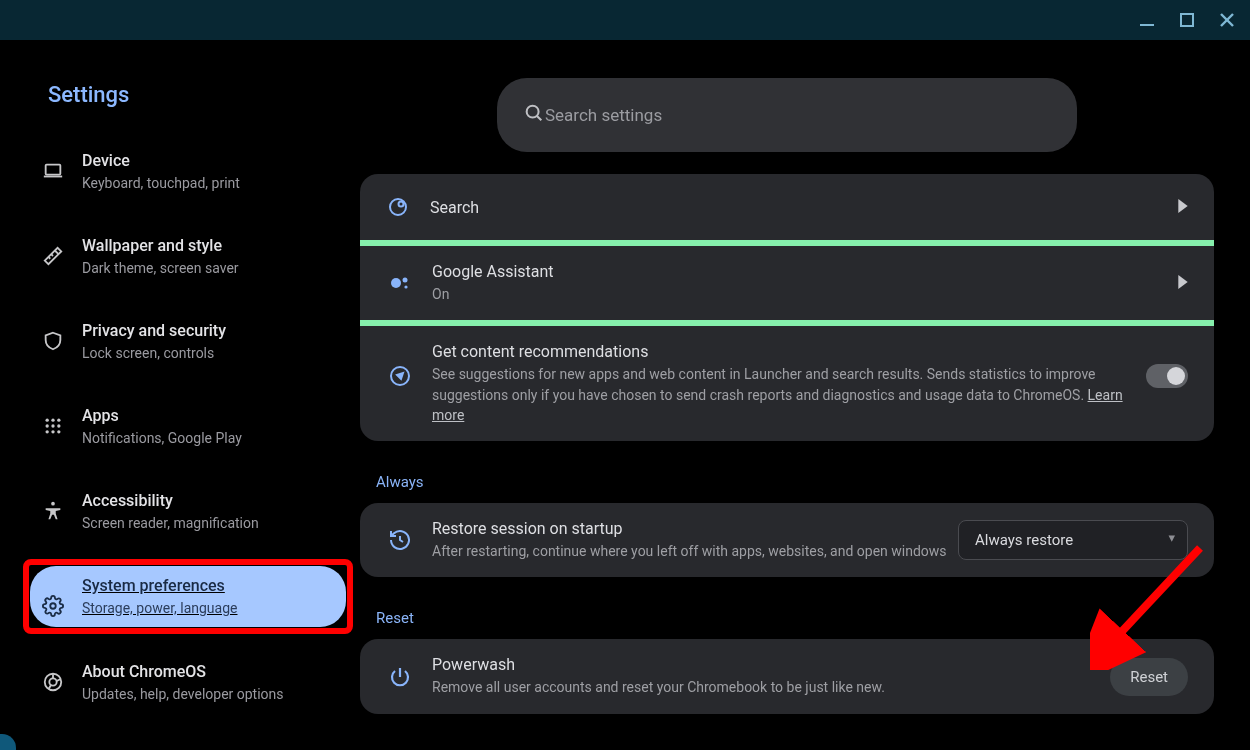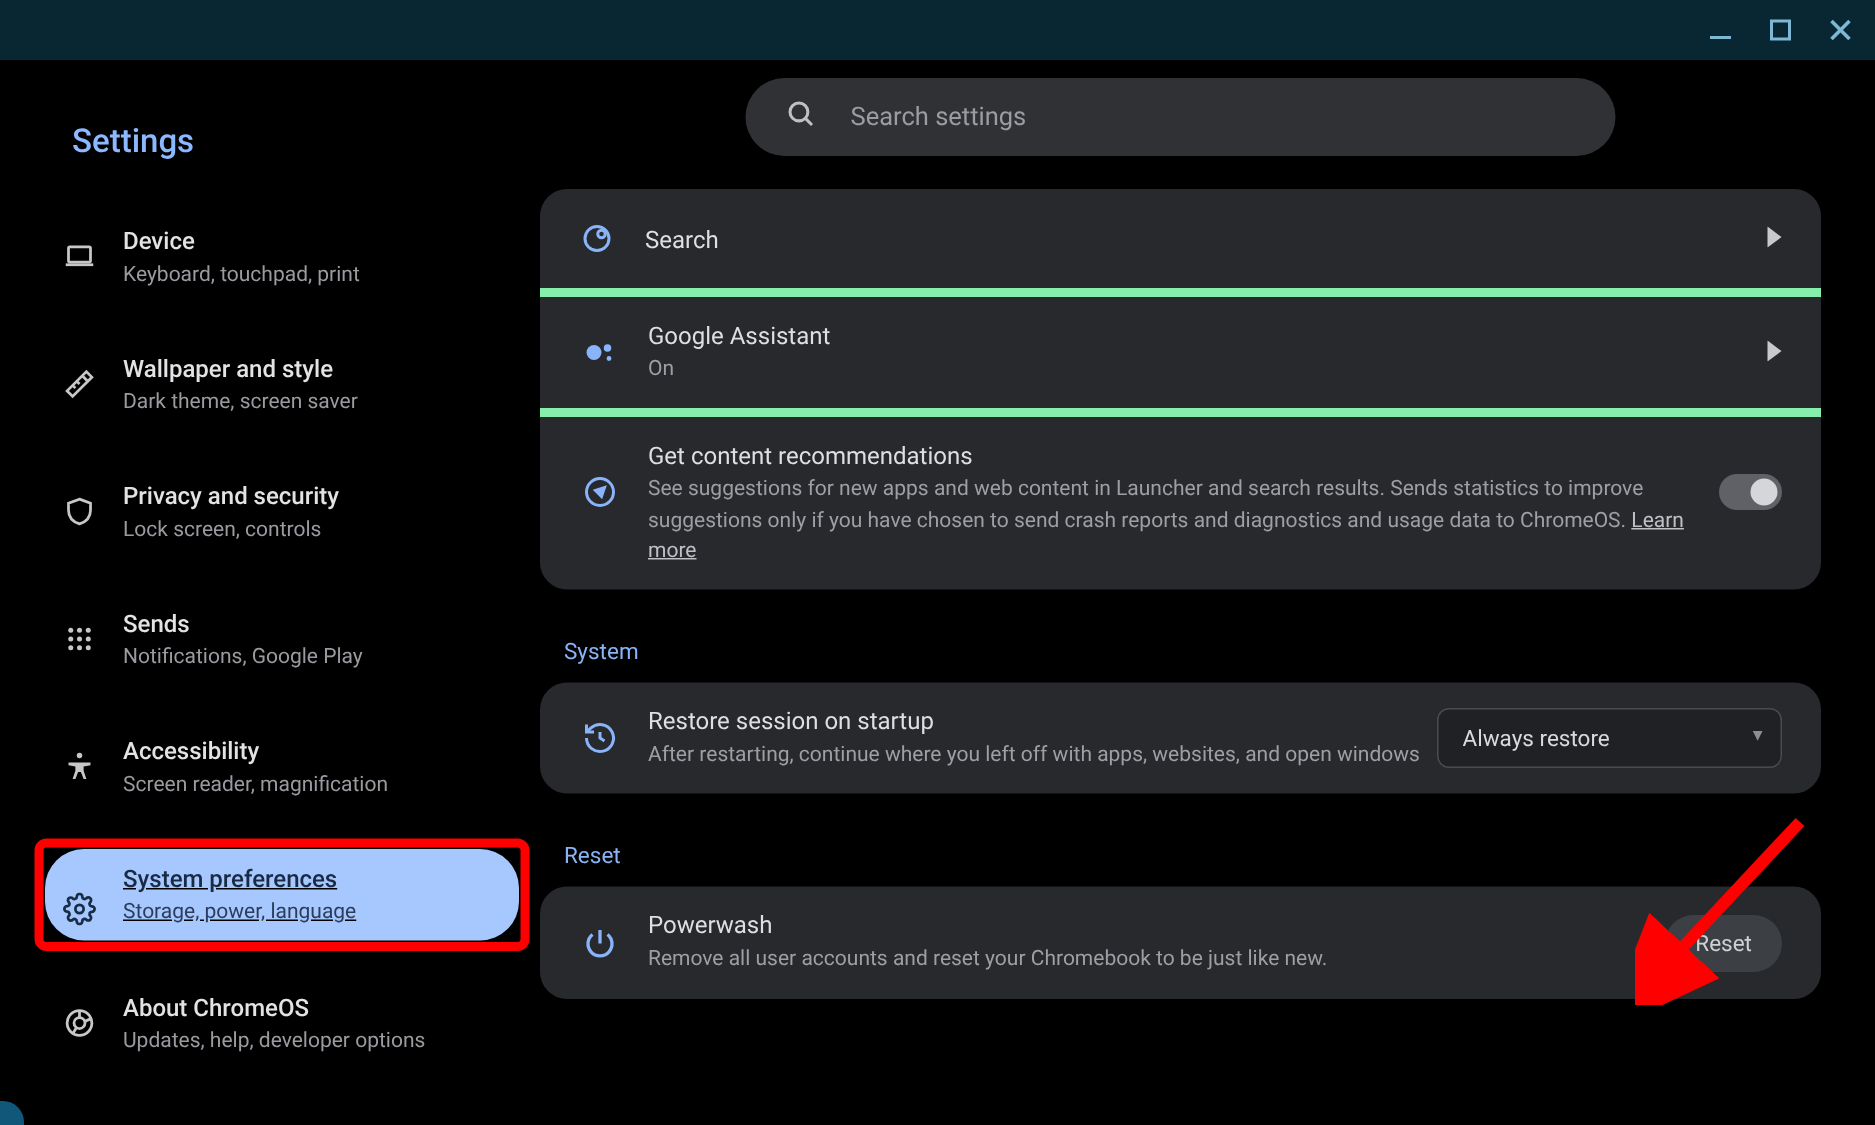--- a/index.html
+++ b/index.html
@@ -63,28 +63,27 @@
       border-radius: 8px;
       padding: 1px;
       margin: -7px -7px 18px -7px;
     }
     .highlight-ring .nav-item { margin-bottom:0;align-items:flex-end; }
     
     .main { flex: 1; display:flex; flex-direction:column; padding-right: 36px; }
     
     .searchbar {
       width: 580px;
-      height: 52px;
+      height: 74px;
       background:#303135;
       border-radius: 30px;
       display:flex;
       align-items:center;
-      gap:22px;
       padding:0 26px;
-      margin: 12px auto 22px auto;
+      margin: 38px auto 22px auto;
     }
     .searchbar .icon { color:#bfc0c4; }
     .searchbar input {
       background:transparent; border:0; outline:0;
       color:#c8c9cd; font-size:17px; flex:1;
     }
     .searchbar input::placeholder { color:#9b9ca1; }
     
     .card {
       background:#28292d;
@@ -236,21 +235,21 @@
             <circle cx="19" cy="5" r="2"></circle>
             <circle cx="5" cy="12" r="2"></circle>
             <circle cx="12" cy="12" r="2"></circle>
             <circle cx="19" cy="12" r="2"></circle>
             <circle cx="5" cy="19" r="2"></circle>
             <circle cx="12" cy="19" r="2"></circle>
             <circle cx="19" cy="19" r="2"></circle>
           </svg>
         </div>
       <div class="nav-text">
-          <div class="title">Sends</div>
+          <div class="title">Apps</div>
           <div class="sub">Notifications, Google Play</div>
         </div>
     </div>
 
     <div class="nav-item">
       <div class="nav-icon">
           <svg width="22" height="22" viewBox="0 0 24 24" fill="currentColor">
             <circle cx="12" cy="4" r="2"></circle>
             <path d="M4 9h16v2l-5 1v3l2 6h-2l-2-5h-2l-2 5H7l2-6v-3L4 11z"></path>
           </svg>
@@ -339,21 +338,21 @@
             </svg>
           </div>
         <div class="row-body">
           <div class="row-title">Get content recommendations</div>
           <div class="row-sub"><span>See suggestions for new apps and web content in Launcher and search results. Sends statistics to improve suggestions only if you have chosen to send crash reports and diagnostics and usage data to ChromeOS. </span><a href="#">Learn more</a></div>
         </div>
         <div class="toggle" style="margin-top:22px;"></div>
       </div>
     </div>
 
-    <div class="section-hdr">System</div>
+    <div class="section-hdr">Always</div>
     <div class="card">
       <div class="row">
         <div class="lead-icon">
             <svg width="24" height="24" viewBox="0 0 24 24" fill="none" stroke="currentColor" stroke-width="2">
               <path d="M3 12a9 9 0 1 0 3-6.7L3 8"></path>
               <path d="M3 3v5h5"></path>
               <path d="M12 8v4l3 2"></path>
             </svg>
           </div>
         <div class="row-body">

